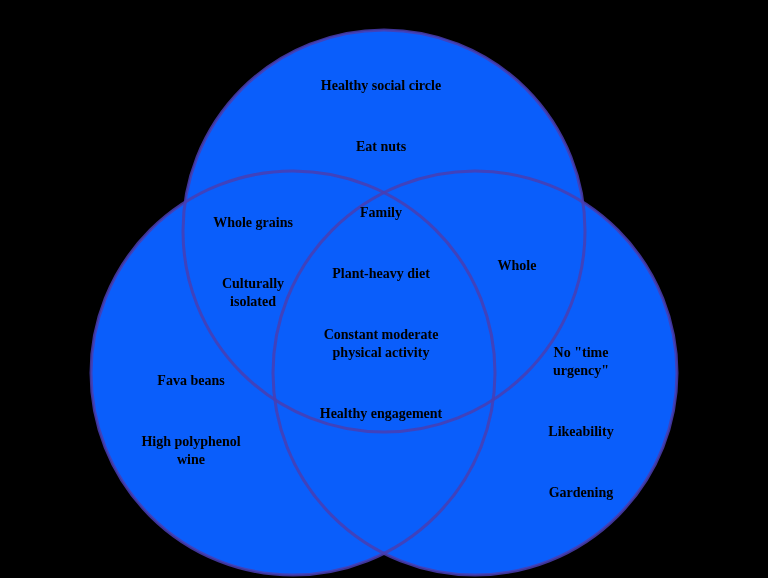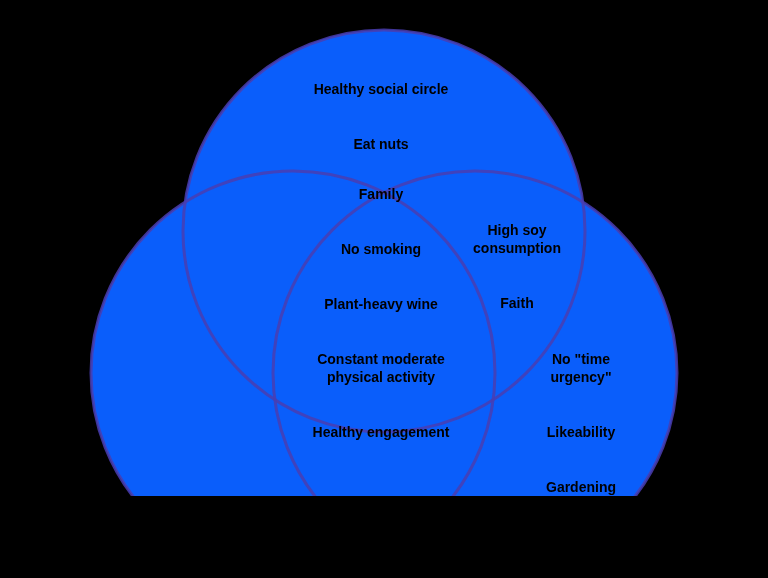--- a/index.html
+++ b/index.html
@@ -3,42 +3,42 @@
 <meta charset="utf-8">
 <style>
   html, body {
     margin: 0;
     padding: 0;
     background: #000000;
   }
   .stage {
     position: relative;
     width: 768px;
-    height: 496px;
+    height: 578px;
     overflow: hidden;
     background: #a21caf;
-    font-family: Liberation Sans, sans-serif;
+    font-family: Liberation Serif, serif;
   }
   .venn-svg {
     position: absolute;
     left: 0;
     top: 0;
   }
   .region {
     position: absolute;
     transform: translate(-50%, -50%);
     text-align: center;
     color: #000000;
     font-weight: bold;
     font-size: 14px;
     line-height: 18px;
     white-space: pre-line;
   }
   .venn-item + .venn-item {
-    margin-top: 19px;
+    margin-top: 25px;
   }
   .r-top       { left: 381px; top: 116px; }
   .r-top-left  { left: 253px; top: 262px; }
   .r-top-right { left: 517px; top: 266px; }
   .r-center    { left: 381px; top: 313px; }
   .r-left      { left: 191px; top: 420px; }
   .r-right     { left: 581px; top: 423px; }
   .r-bottom    { left: 379px; top: 474px; }
 </style>
 </head>
@@ -56,36 +56,43 @@
     <circle cx="384" cy="231" r="201" fill="none" stroke-width="3" stroke-opacity="0.85" stroke="#4A3DB0"></circle>
     <circle cx="293" cy="373" r="202" fill="none" stroke-width="3" stroke-opacity="0.85" stroke="#4A3DB0"></circle>
     <circle cx="475" cy="373" r="202" fill="none" stroke-width="3" stroke-opacity="0.85" stroke="#4A3DB0"></circle>
   </svg>
 
   <div class="region r-top">
     <div class="venn-item">Healthy social circle</div>
     <div class="venn-item">Eat nuts</div>
   </div>
 
+  <div class="region r-top-left">
+    <div class="venn-item">Whole grains</div>
+    <div class="venn-item">Culturally
+isolated</div>
+  </div>
 
   <div class="region r-top-right">
-    <div class="venn-item">High soy
-consumption</div>
-    <div class="venn-item">Faith</div>
+    <div class="venn-item">Whole</div>
   </div>
 
   <div class="region r-center">
     <div class="venn-item">Family</div>
-    <div class="venn-item">No smoking</div>
-    <div class="venn-item">Plant-heavy wine</div>
+    <div class="venn-item">Plant-heavy diet</div>
     <div class="venn-item">Constant moderate
 physical activity</div>
     <div class="venn-item">Healthy engagement</div>
   </div>
 
+  <div class="region r-left">
+    <div class="venn-item">Fava beans</div>
+    <div class="venn-item">High polyphenol
+wine</div>
+  </div>
 
   <div class="region r-right">
     <div class="venn-item">No "time
 urgency"</div>
     <div class="venn-item">Likeability</div>
     <div class="venn-item">Gardening</div>
   </div>
 
 
 </div>

